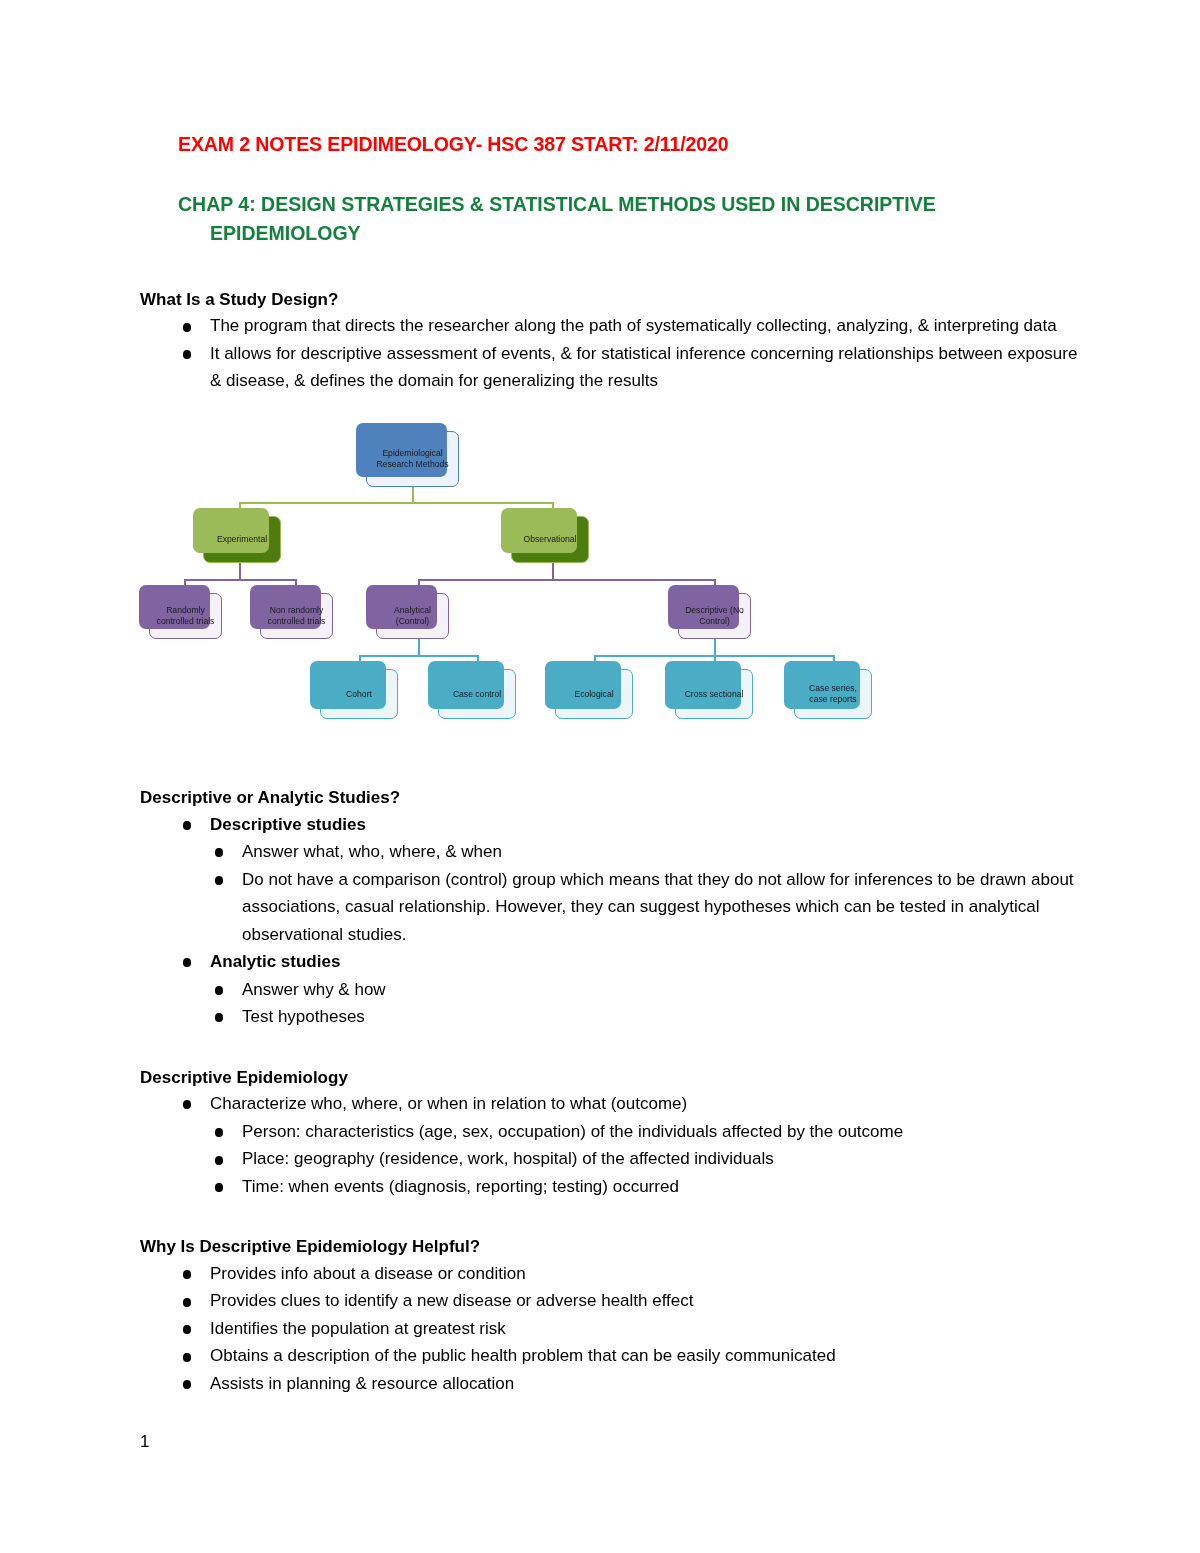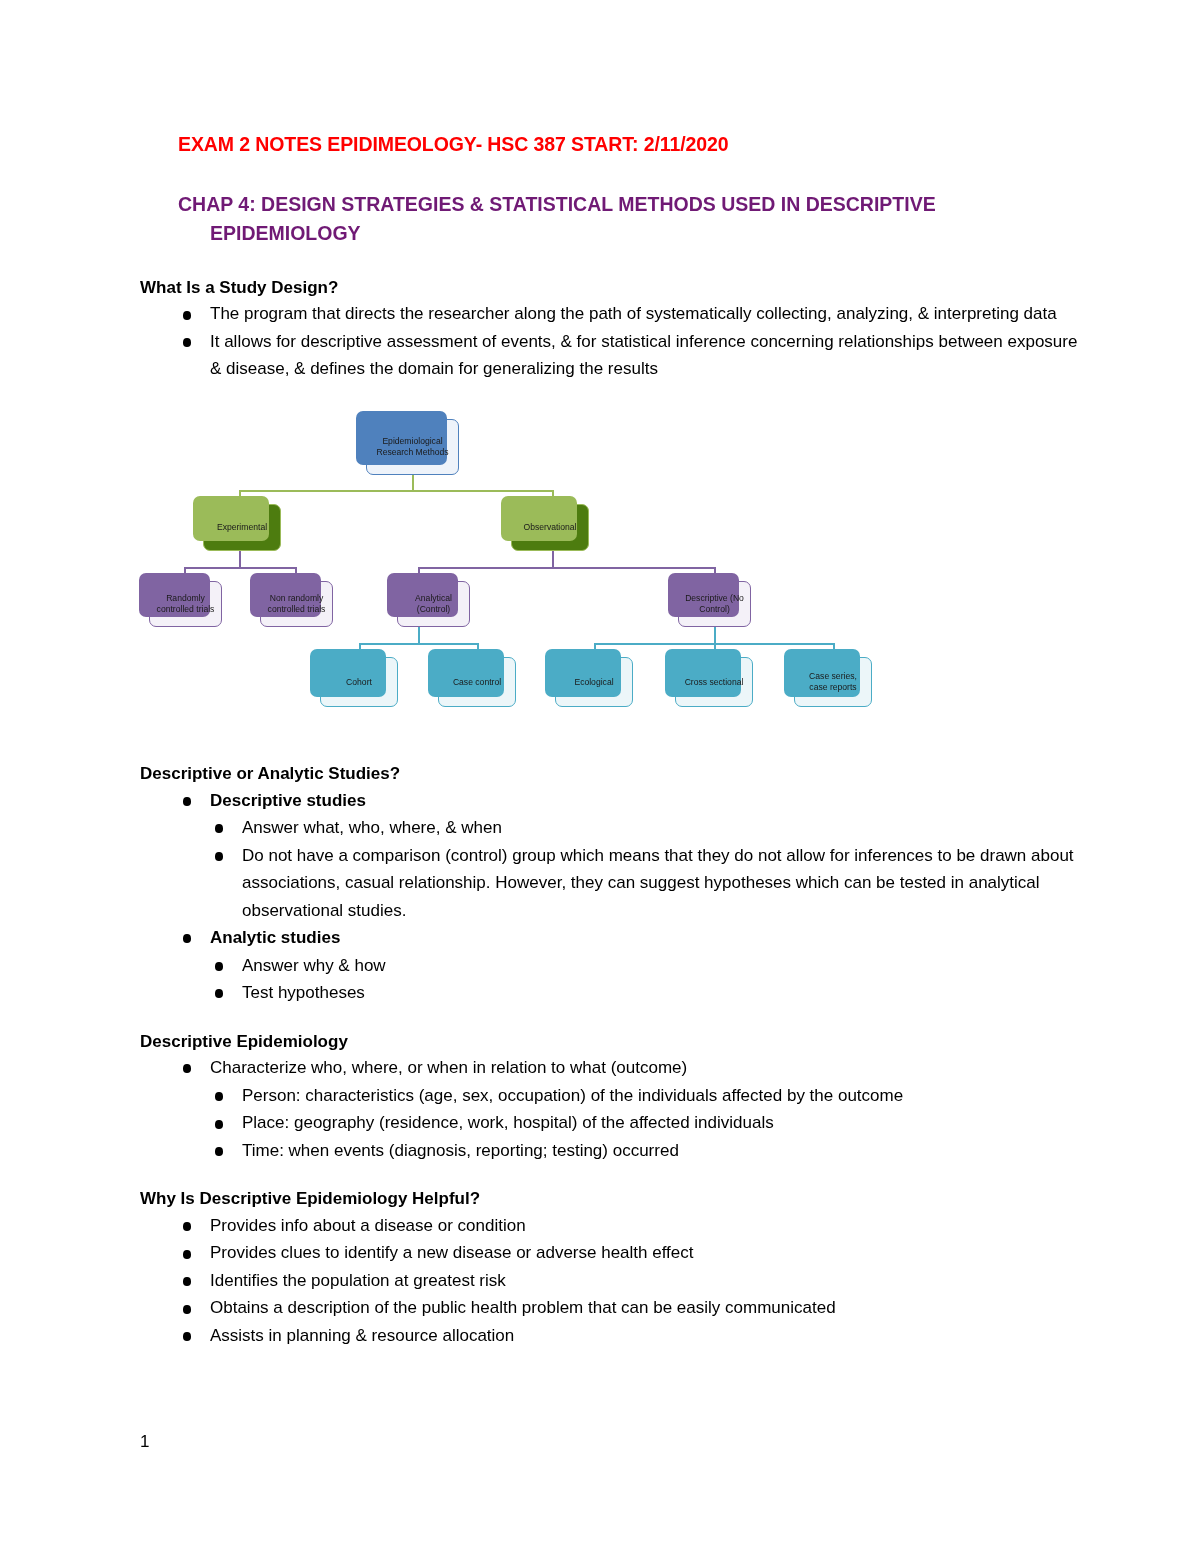--- a/index.html
+++ b/index.html
@@ -30,21 +30,21 @@
   
   .doc-title {
     color: #FF0000;
     font-weight: bold;
     font-size: 19.5px;
     letter-spacing: -0.1px;
     margin: 0 0 0 38px;
     line-height: 1.25;
   }
   .chap-title {
-    color: #701a75;
+    color: #15803d;
     font-weight: bold;
     font-size: 19.5px;
     margin: 34px 0 0 38px;
     line-height: 1.45;
     max-width: 880px;
   }
   .chap-title .cont-line {
     display: block;
     padding-left: 32px;
   }
@@ -82,21 +82,21 @@
     position: absolute;
     left: 5px;
     top: 0.60em;
     width: 8px;
     height: 9px;
     background: #000000;
     border-radius: 48%;
   }
   li.bold > span { font-weight: bold; }
 
-  .block { margin-top: 0; }
+  .block { margin-top: 12px; }
   .gap-sm { height: 22px; }
   .gap-md { height: 28px; }
 
   
   .diagram-wrap {
     position: relative;
     width: 945px;
     height: 360px;
     margin-top: 18px;
   }
@@ -229,21 +229,21 @@
         <div class="node purple" style="left:9px; top:180px; width:73px; height:46px;">
           <span class="shadow-back"></span>
           <span class="label">Randomly controlled trials</span>
         </div>
 
         <div class="node purple" style="left:120px; top:180px; width:73px; height:46px;">
           <span class="shadow-back"></span>
           <span class="label">Non randomly controlled trials</span>
         </div>
 
-        <div class="node purple" style="left:257px; top:180px; width:73px; height:46px;justify-content:center;">
+        <div class="node purple" style="left:236px; top:180px; width:73px; height:46px;justify-content:center;">
           <span class="shadow-back"></span>
           <span class="label">Analytical (Control)</span>
         </div>
 
         <div class="node purple" style="left:538px; top:180px; width:73px; height:46px;">
           <span class="shadow-back"></span>
           <span class="label">Descriptive (No Control)</span>
         </div>
 
         <div class="node teal" style="left:180px; top:256px; width:78px; height:50px;">

